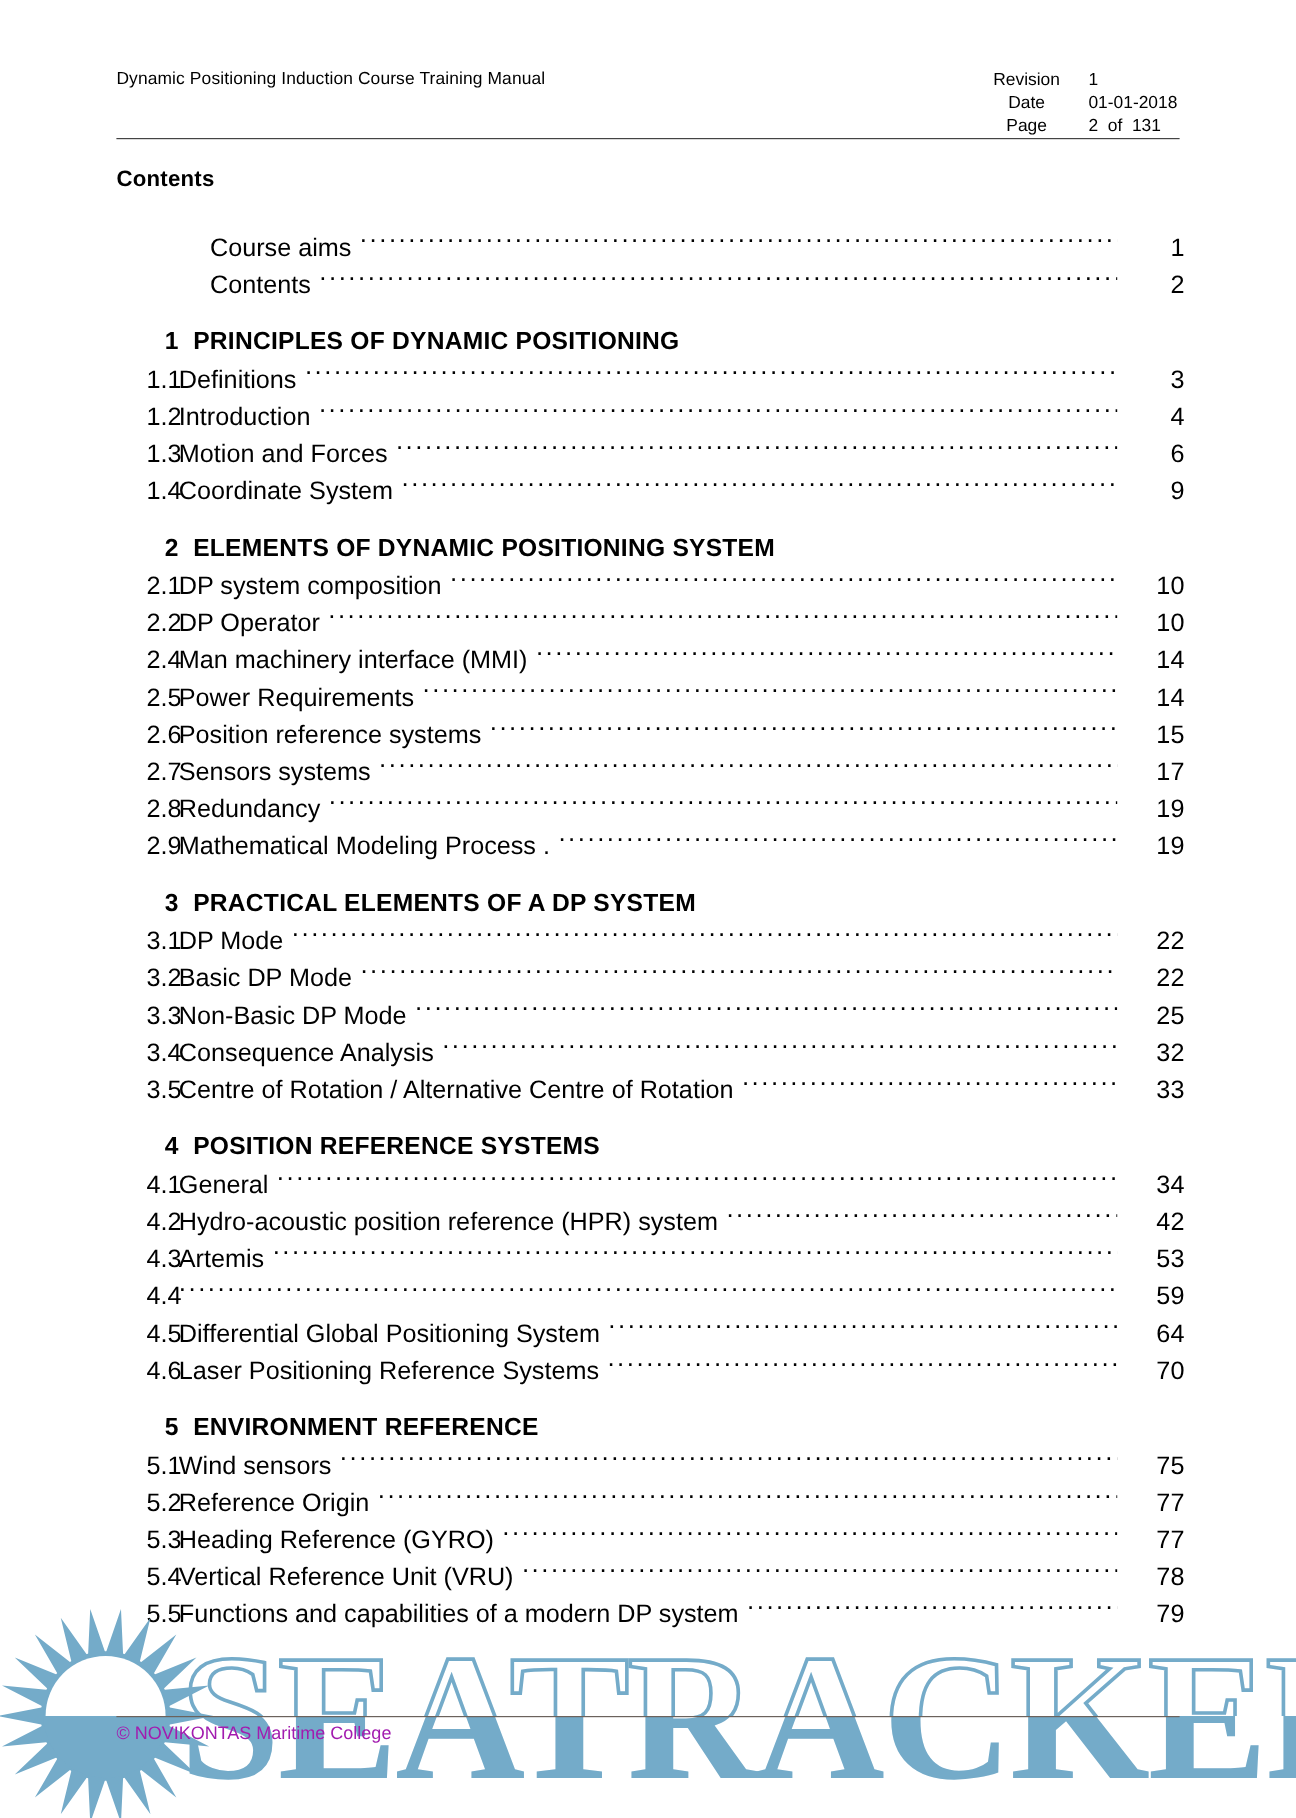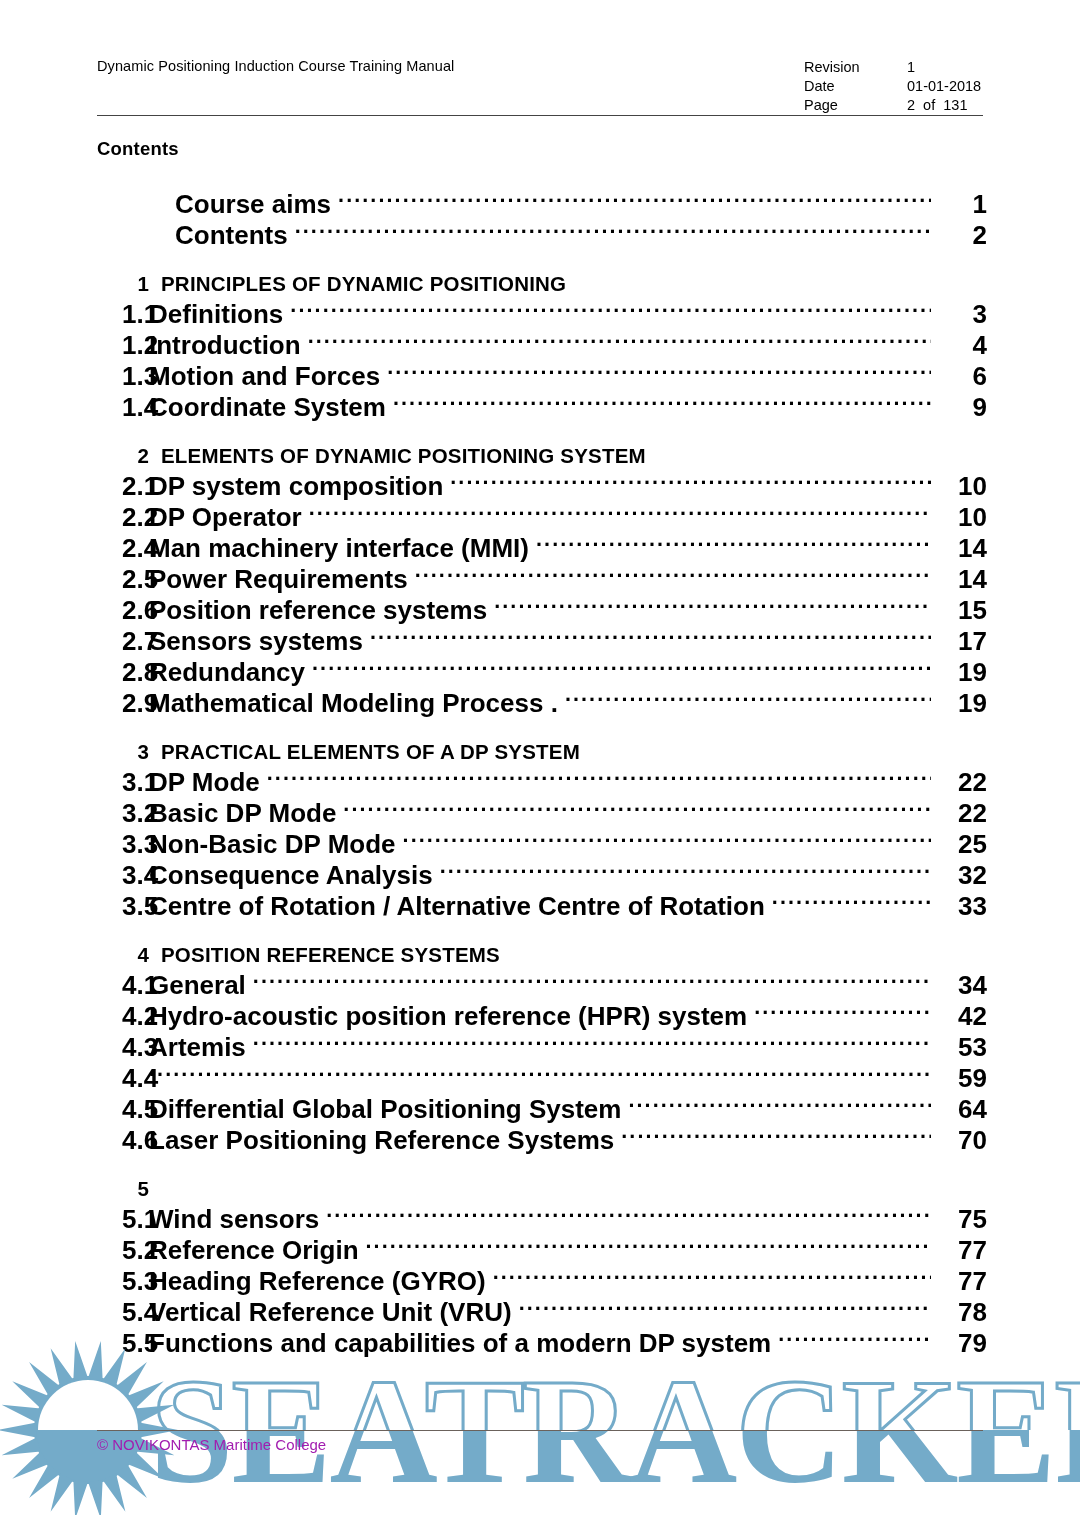--- a/index.html
+++ b/index.html
@@ -40,20 +40,21 @@
     position: absolute;
     left: 707px;
     top: 0px;
     width: 180px;
   }
   .hdr-row {
     display: flex;
     font-size: 14.5px;
     line-height: 19px;
     white-space: nowrap;
+    text-align: center;
   }
   .hdr-label { width: 103px; }
   .hdr-value { white-space: pre; }
   #header-rule {
     position: absolute;
     left: 97px;
     top: 115px;
     width: 886px;
     height: 0;
     border-top: 1.6px solid #444444;
@@ -74,24 +75,23 @@
     position: absolute;
     left: 97px;
     top: 182px;
     width: 890px;
   }
   .toc-row {
     position: relative;
     display: flex;
     align-items: baseline;
     height: 31px;
-    font-size: 26px;
+    font-size: 21px;
     line-height: 31px;
     white-space: nowrap;
-    font-weight: bold;
   }
   .toc-num {
     width: 52px;
     flex: 0 0 52px;
     text-align: left;
     padding-left: 25px;
     box-sizing: border-box;
   }
   .toc-label {
     flex: 0 0 auto;
@@ -377,20 +377,21 @@
       </div>
       <div class="toc-row entry">
         <span class="toc-num">4.6</span>
         <span class="toc-label">Laser Positioning Reference Systems</span>
         <span class="toc-dots"></span>
         <span class="toc-page">70</span>
       </div>
       <div class="toc-gap"></div>
       <div class="toc-row chapter">
         <span class="toc-num">5</span>
+        <span class="toc-label">ENVIRONMENT REFERENCE</span>
         <span class="toc-dots"></span>
         <span class="toc-page"></span>
       </div>
       <div class="toc-row entry">
         <span class="toc-num">5.1</span>
         <span class="toc-label">Wind sensors</span>
         <span class="toc-dots"></span>
         <span class="toc-page">75</span>
       </div>
       <div class="toc-row entry">

